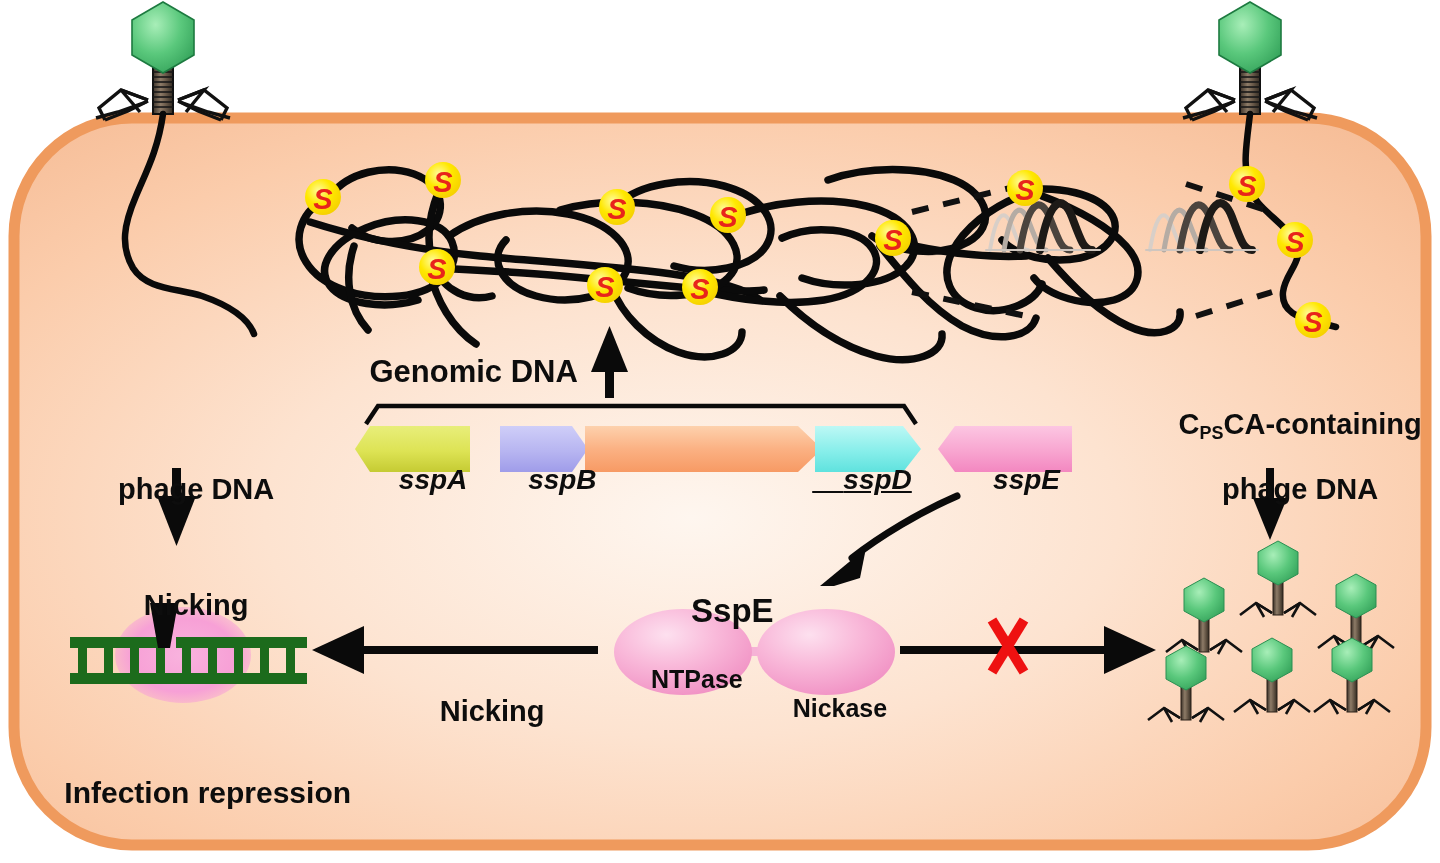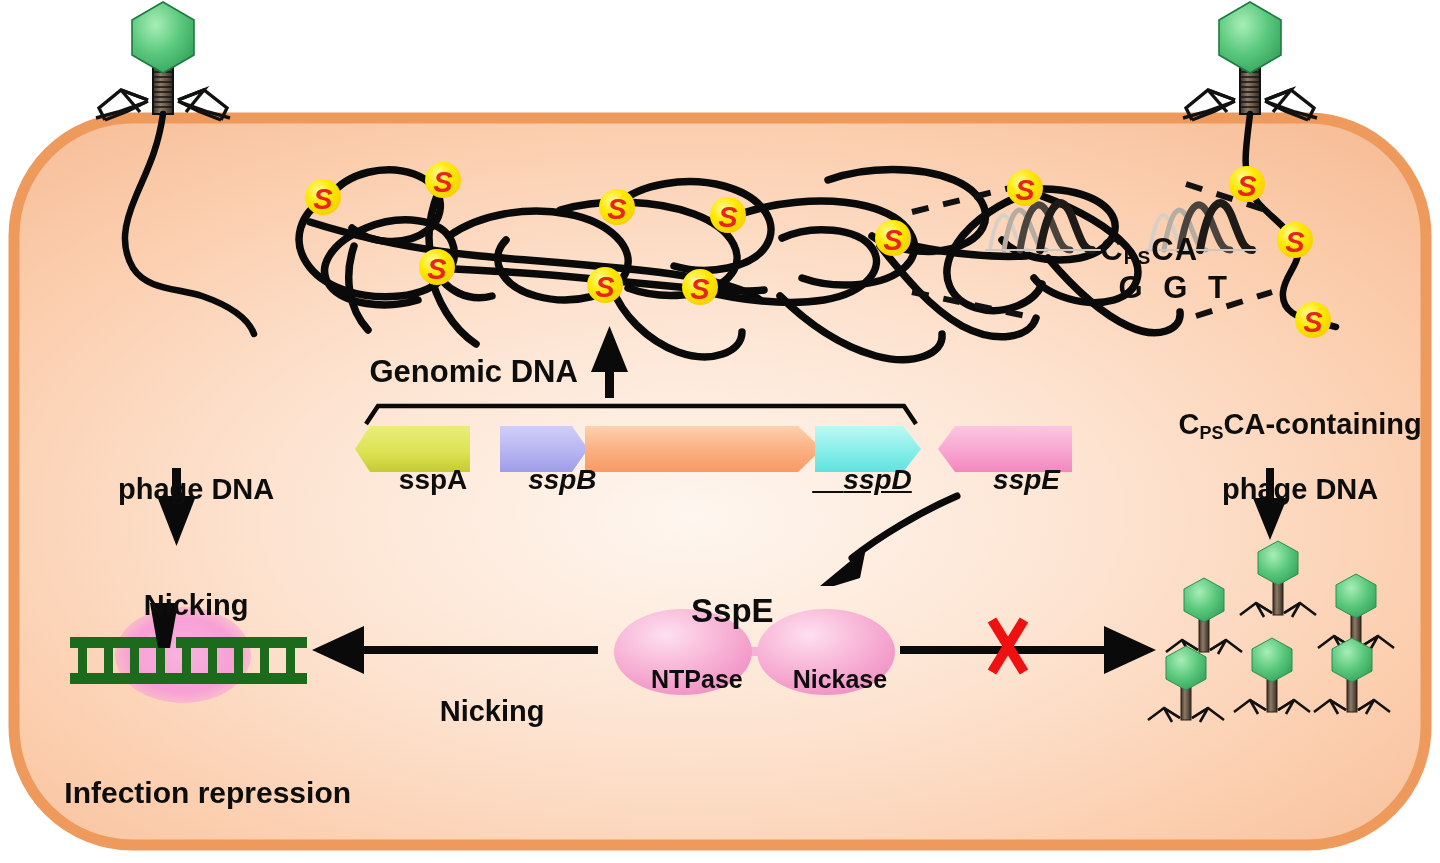--- a/index.html
+++ b/index.html
@@ -271,26 +271,20 @@
 
     <g fill="none" stroke-linecap="round">
       <path d="M1150 250 C 1156 214, 1164 206, 1172 226 C 1179 245, 1182 250, 1188 250" stroke="#d8cfc8" stroke-width="4"></path>
       <path d="M1164 250 C 1171 208, 1180 200, 1189 222 C 1197 243, 1200 250, 1206 250" stroke="#b5aca4" stroke-width="5"></path>
       <path d="M1180 250 C 1188 202, 1200 194, 1210 218 C 1219 241, 1222 250, 1230 250" stroke="#4b443e" stroke-width="7"></path>
       <path d="M1200 250 C 1209 200, 1222 192, 1232 217 C 1241 241, 1244 250, 1252 250" stroke="#1d1a17" stroke-width="8"></path>
       <path d="M1146 250 H1258" stroke="#cfc6bf" stroke-width="2"></path>
     </g>
   </svg>
 
-  <div class="lbl ctr" style="left:1060px;top:198px;width:140px;font-size:31px;letter-spacing:1px;">
-    <span>C</span><sub>PS</sub><span>CA</span>
-  </div>
-  <div class="lbl ctr" style="left:1060px;top:236px;width:140px;font-size:31px;letter-spacing:6px;">
-    <span>G</span> <span>G</span> <span>T</span>
-  </div>
 
   <svg class="layer" viewBox="0 0 1440 863">
     <g>
       <g>
           <circle cx="323" cy="197" r="18" fill="url(#sG)"></circle>
           <text x="323" y="209" text-anchor="middle" font-family="Liberation Sans, sans-serif" font-size="29" font-weight="bold" font-style="italic" fill="#e8241b">S</text>
         </g>
       <g>
           <circle cx="443" cy="180" r="18" fill="url(#sG)"></circle>
           <text x="443" y="192" text-anchor="middle" font-family="Liberation Sans, sans-serif" font-size="29" font-weight="bold" font-style="italic" fill="#e8241b">S</text>
@@ -364,39 +358,39 @@
     <g>
       <polygon points="955,426 1072,426 1072,472 955,472 938,449" fill="url(#gE)"></polygon>
     </g>
 
     <g>
       <path fill="none" stroke="#0a0a0a" stroke-width="7" stroke-linecap="round" d="M957 496 C 920 512, 880 536, 852 558"></path>
       <polygon points="820,586 866,548 860,578 834,586" fill="#0a0a0a"></polygon>
     </g>
   </svg>
 
-  <div class="lbl ctr" style="left:365px;top:433px;width:105px;font-size:28px;">
+  <div class="lbl ctr" style="left:365px;top:433px;width:105px;font-size:28px;font-style:italic;">
     <span>sspA</span></div>
   <div class="lbl ctr" style="left:497px;top:433px;width:84px;font-size:28px;font-style:italic;">
     <span>sspB</span></div>
   <div class="lbl ctr" style="left:812px;top:433px;width:100px;font-size:28px;font-style:italic;text-decoration:underline;">
     <span>sspD</span></div>
   <div class="lbl ctr" style="left:950px;top:433px;width:122px;font-size:28px;font-style:italic;">
     <span>sspE</span></div>
 
   <svg class="layer" viewBox="0 0 1440 863">
     <rect x="726" y="647" width="34" height="9" fill="#f6b2d6"></rect>
     <ellipse cx="683" cy="652" rx="69" ry="43" fill="url(#ellG)"></ellipse>
     <ellipse cx="826" cy="652" rx="69" ry="43" fill="url(#ellG)"></ellipse>
   </svg>
   <div class="lbl ctr" style="left:644px;top:556px;width:140px;font-size:33px;">
     <span>SspE</span></div>
   <div class="lbl ctr" style="left:613px;top:637px;width:140px;font-size:25px;">
     <span>NTPase</span></div>
-  <div class="lbl ctr" style="left:756px;top:637px;width:140px;font-size:25px;">
+  <div class="lbl ctr" style="left:756px;top:666px;width:140px;font-size:25px;">
     <span>Nickase</span></div>
 
   <svg class="layer" viewBox="0 0 1440 863">
     <ellipse cx="183" cy="655" rx="68" ry="48" fill="url(#haloG)"></ellipse>
 
     <g>
       <rect x="70" y="637" width="96" height="11" fill="#1c6b1c"></rect>
       <rect x="176" y="637" width="131" height="11" fill="#1c6b1c"></rect>
       <rect x="70" y="673" width="237" height="11" fill="#1c6b1c"></rect>
       <g fill="#1c6b1c">

